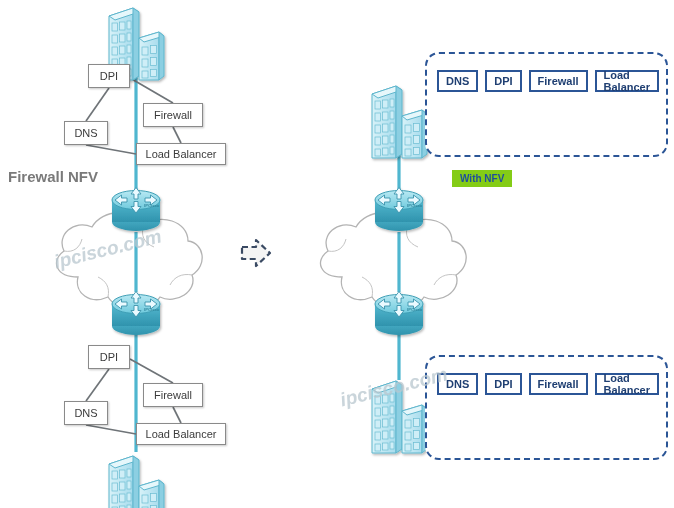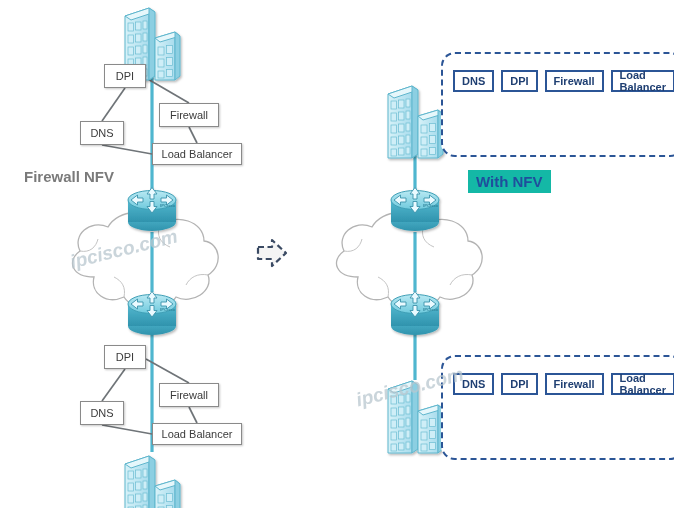--- a/index.html
+++ b/index.html
@@ -1,40 +1,40 @@
 <!DOCTYPE html>
 <html><head>
 <meta charset="utf-8">
 <style>
   html,body{margin:0;padding:0;background:#fff;}
   body{width:674px;height:508px;position:relative;overflow:hidden;
        font-family:"Liberation Sans", sans-serif;}
-  #stage{position:absolute;left:16px;top:0;width:572px;height:508px;}
+  #stage{position:absolute;left:0;top:0;width:572px;height:508px;}
   svg.layer{position:absolute;left:0;top:0;width:674px;height:508px;overflow:visible;}
   .lbl{position:absolute;white-space:nowrap;}
 
   
   .svcbox{position:absolute;background:#fff;border:1px solid #8a8a8a;
           box-shadow:1px 1px 2px rgba(0,0,0,.22);
           font-size:11px;color:#3b3b3b;
           display:flex;align-items:center;justify-content:center;
           box-sizing:border-box;}
 
   
   .nfvbox{position:absolute;border:2px dashed #2b5596;border-radius:14px;
           background:#fff;box-sizing:border-box;}
   .vnfrow{position:absolute;display:flex;gap:7px;align-items:center;}
   .vnf{border:2px solid #2b5596;background:#fff;color:#1f3f72;
        font-size:11px;font-weight:bold;padding:4px 7px;
        display:flex;align-items:center;justify-content:center;
        box-sizing:border-box;height:22px;}
 
   .title-plain{color:#7a7a7a;font-size:15px;font-weight:bold;}
-  .title-hl{color:#1f4e9c;font-size:15px;font-weight:bold;
-            background:#14b8a6;padding:3px 8px;}
+  .title-hl{color:#1f4e9c;font-size:10px;font-weight:bold;
+            background:#84cc16;padding:3px 8px;}
 
   .wm{position:absolute;color:#b9c7cf;font-size:19px;font-weight:bold;
       font-style:italic;opacity:.75;transform:rotate(-14deg);
       transform-origin:left top;pointer-events:none;}
 </style>
 </head>
 <body>
 
 <div id="stage">
 

